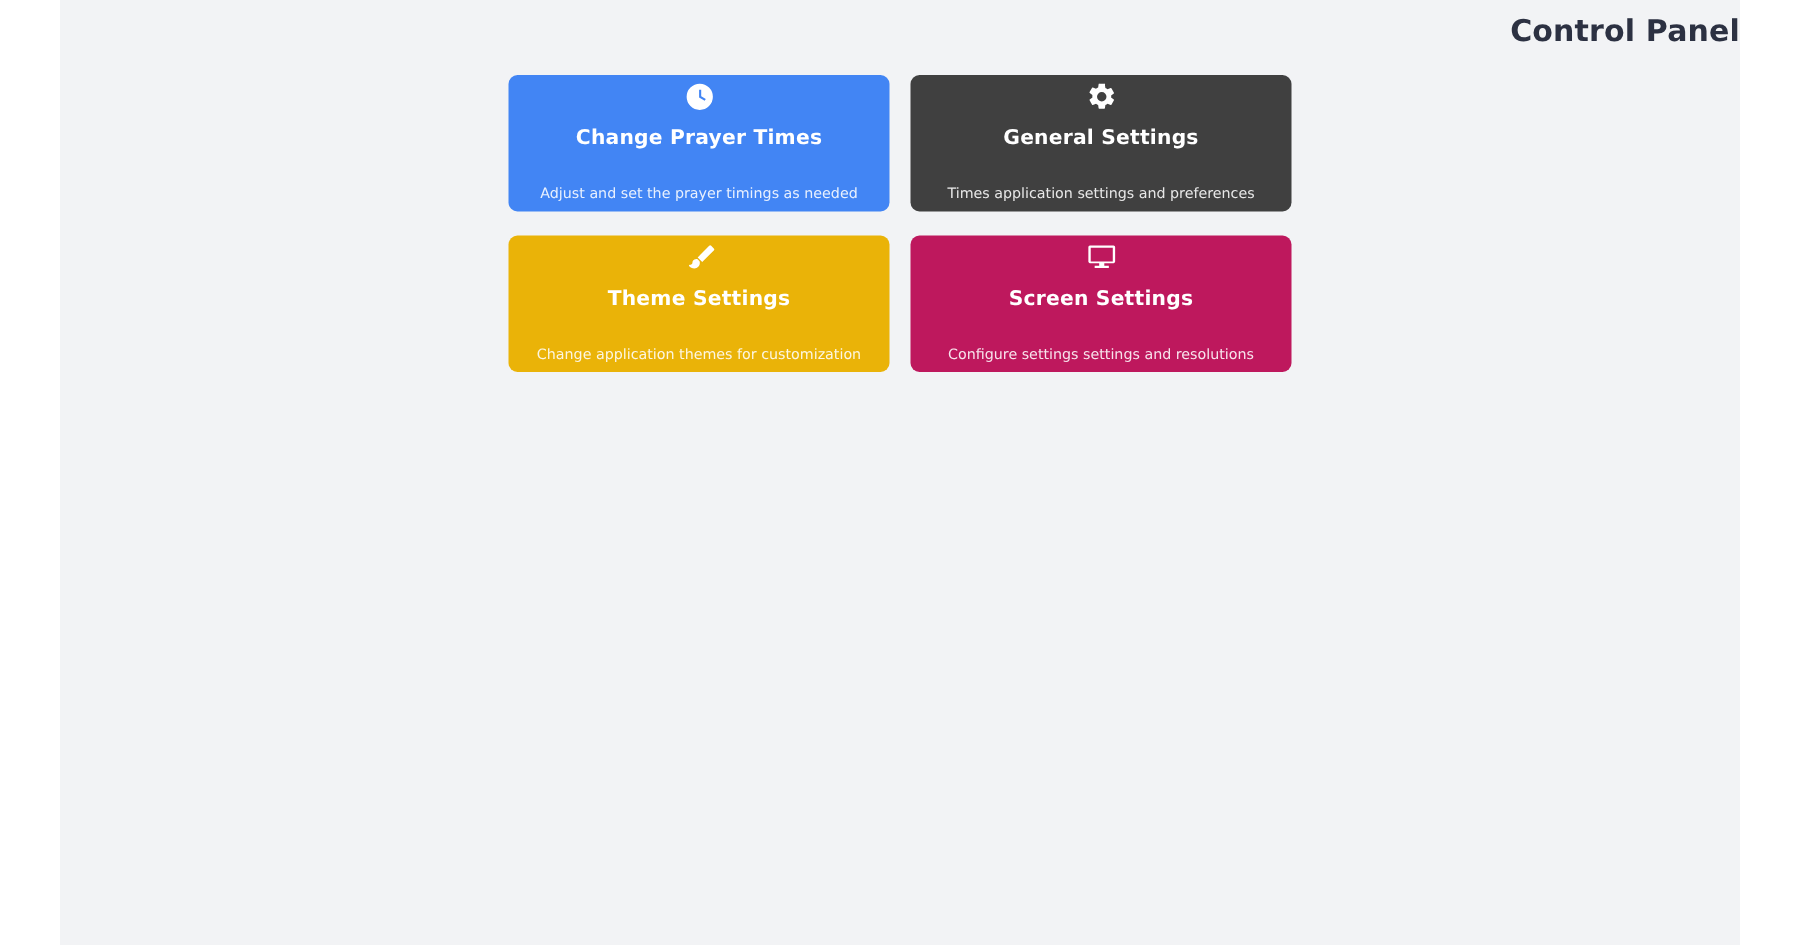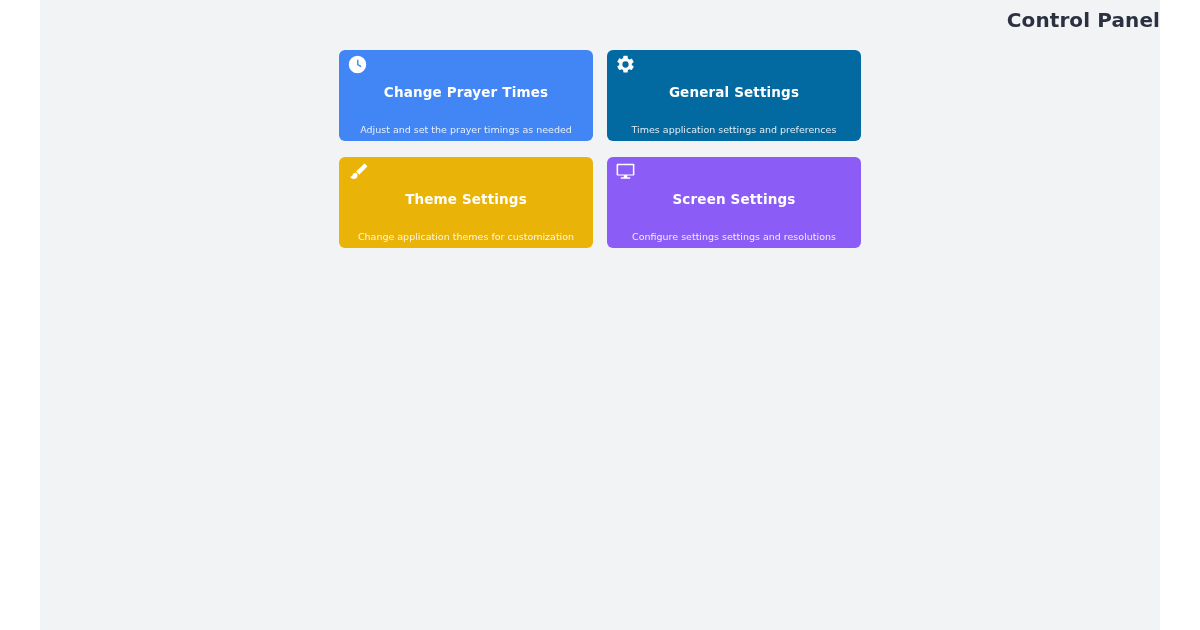--- a/index.html
+++ b/index.html
@@ -51,20 +51,21 @@
     grid-template-columns: 254px 254px;
     grid-template-rows: 91px 91px;
     column-gap: 14px;
     row-gap: 16px;
   }
 
   .panel-card {
     border-radius: 6px;
     display: flex;
     flex-direction: column;
+    align-items: center;
     justify-content: center;
     padding: 10px 8px 12px;
     color: #ffffff;
     cursor: pointer;
     overflow: hidden;
   }
 
   .card-icon {
     display: block;
     height: 22px;
@@ -93,23 +94,23 @@
     font-size: 9.5px;
     font-weight: normal;
     color: rgba(255, 255, 255, 0.88);
     line-height: 12px;
     text-align: center;
     white-space: nowrap;
   }
 
   
   .card-blue   { background: #4285f4; }
-  .card-green  { background: #0369a1; }
+  .card-green  { background: #404040; }
   .card-yellow { background: #eab308; }
-  .card-red    { background: #8b5cf6; }
+  .card-red    { background: #be185d; }
 </style>
 </head>
 <body>
 
 <div class="app-canvas">
   <div class="content-surface">
 
     <h1 class="page-title">Control Panel</h1>
 
     <div class="card-grid">

